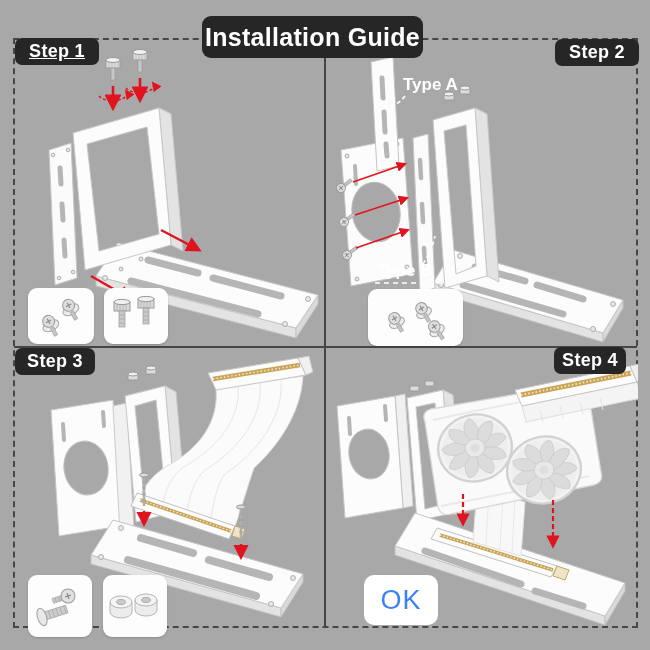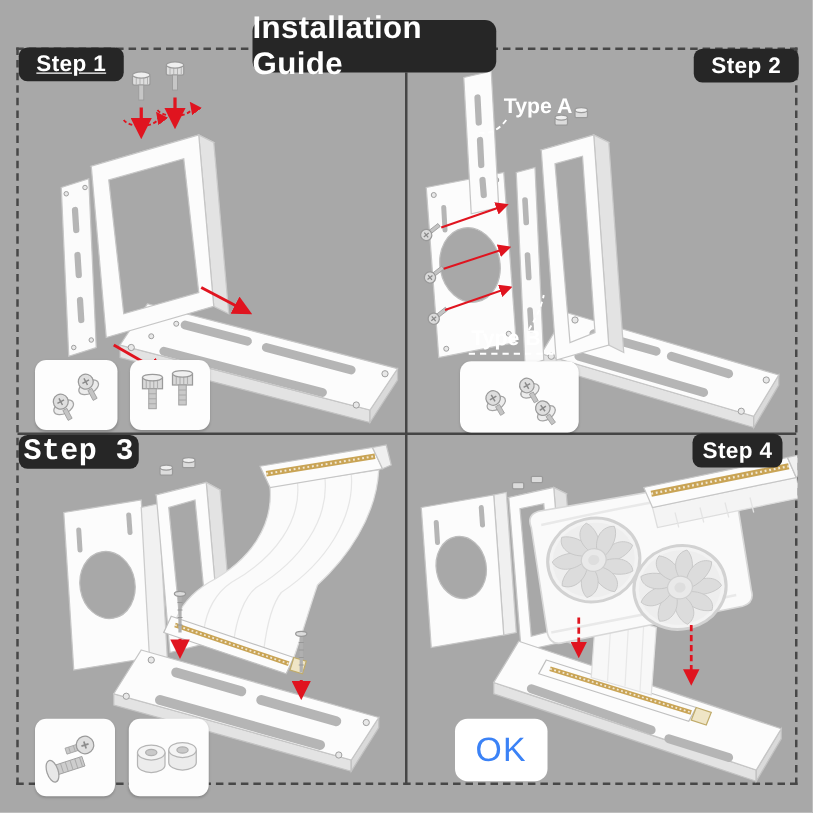--- a/index.html
+++ b/index.html
@@ -12,24 +12,24 @@
     position:absolute; left:13px; top:38px; width:625px; height:590px;
     border:2px dashed #474747; box-sizing:border-box; z-index:1;
   }
   .divider-v{position:absolute; left:324px; top:58px; width:2px; height:570px; background:#454545; z-index:1;}
   .divider-h{position:absolute; left:14px; top:346px; width:623px; height:2px; background:#454545; z-index:1;}
   .badge{
     position:absolute; background:#262626; color:#fff; border-radius:7px;
     display:flex; align-items:center; justify-content:center; z-index:6;
     font-weight:600; letter-spacing:.3px;
   }
-  .title-badge{left:202px; top:16px; width:195px; height:42px; font-size:25px; border-radius:9px;}
+  .title-badge{left:202px; top:16px; width:221px; height:42px; font-size:25px; border-radius:9px;}
   .b-step1{left:15px;  top:38px;  width:84px; height:27px; font-size:18px;text-decoration:underline;}
   .b-step2{left:555px; top:39px;  width:84px; height:27px; font-size:18px;}
-  .b-step3{left:15px;  top:348px; width:96px; height:27px; font-size:24px;font-family:Liberation Mono, monospace;}
+  .b-step3{left:15px;  top:348px; width:80px; height:27px; font-size:18px;}
   .b-step4{left:554px; top:347px; width:72px; height:27px; font-size:18px;}
   .quad{position:absolute; z-index:2;}
   .q1{left:13px;  top:38px;}
   .q2{left:325px; top:38px;}
   .q3{left:13px;  top:348px;}
   .q4{left:325px; top:348px;}
   .hwbox{
     position:absolute; background:#fdfdfd; border-radius:9px; z-index:5;
     box-shadow:0 1px 2px rgba(0,0,0,.18);
   }

